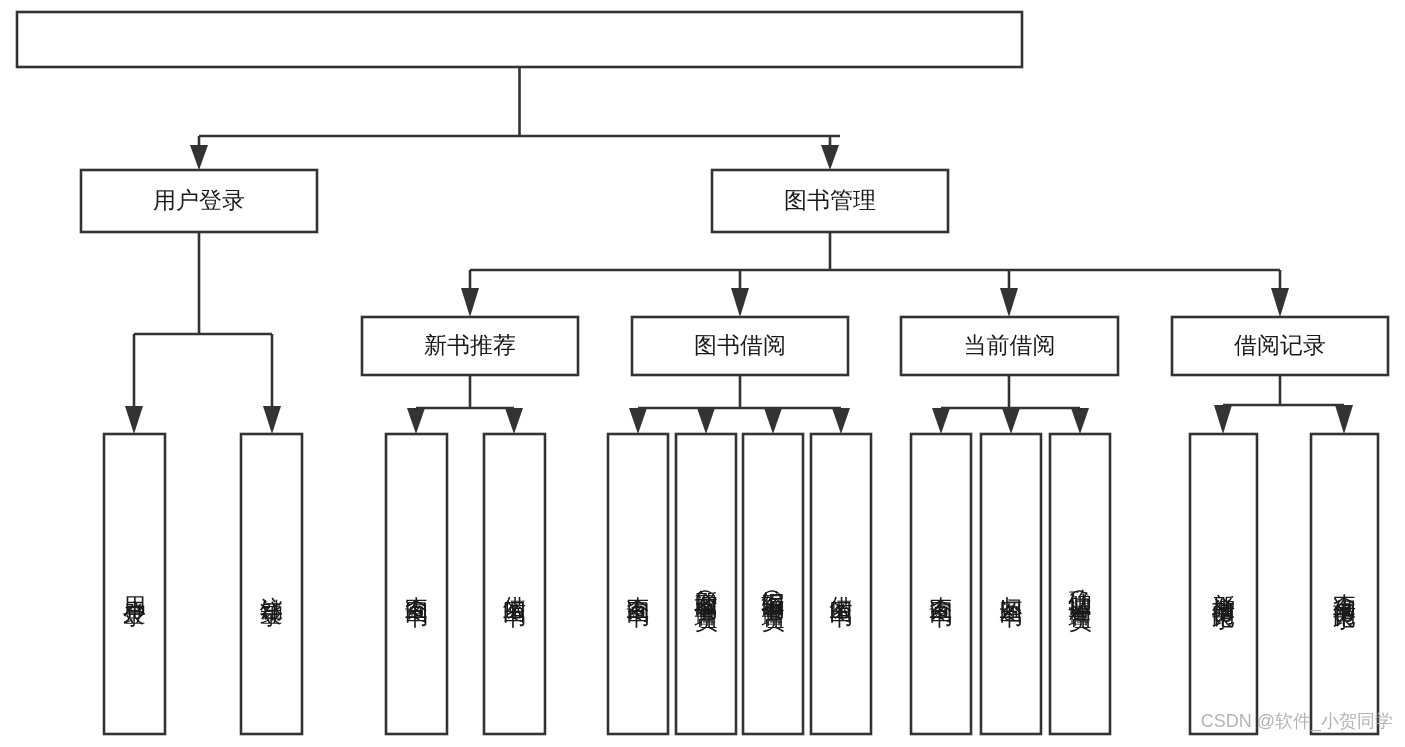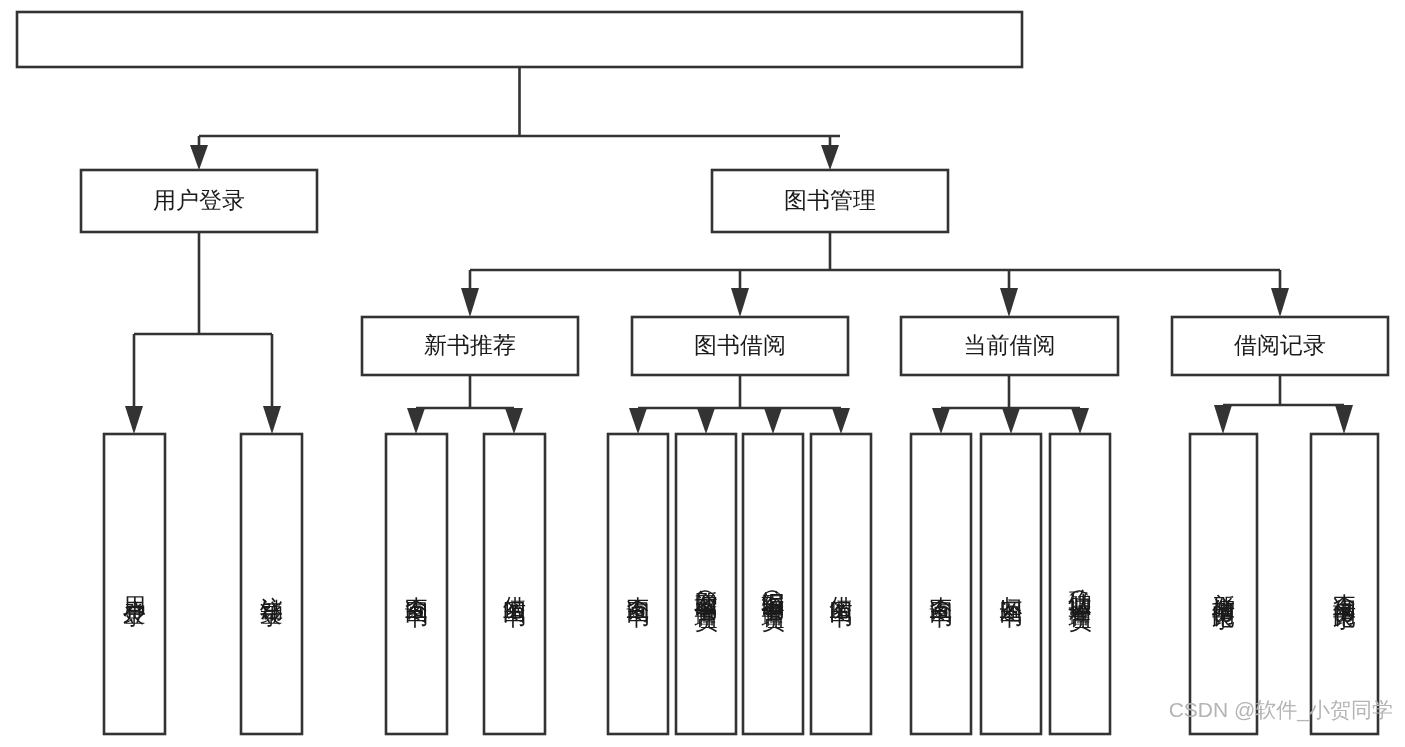--- a/index.html
+++ b/index.html
@@ -55,23 +55,23 @@
   .leaf-fo-inner {
     width: 100%;
     height: 100%;
     display: flex;
     align-items: center;
     justify-content: center;
   }
   #watermark {
     position: absolute;
     right: 12px;
-    bottom: 23px;
-    font-family: "Liberation Sans", "DejaVu Sans", sans-serif;
-    font-size: 21px;
+    bottom: 14px;
+    font-family: "Liberation Sans", "DejaVu Sans", sans-serif;
+    font-size: 18px;
     color: #b4b4b4;
     white-space: nowrap;
     pointer-events: none;
   }
 </style>
 </head>
 <body>
 
 <svg id="diagram" viewBox="0 0 1405 747" width="1405" height="747" xmlns="http://www.w3.org/2000/svg">
 

